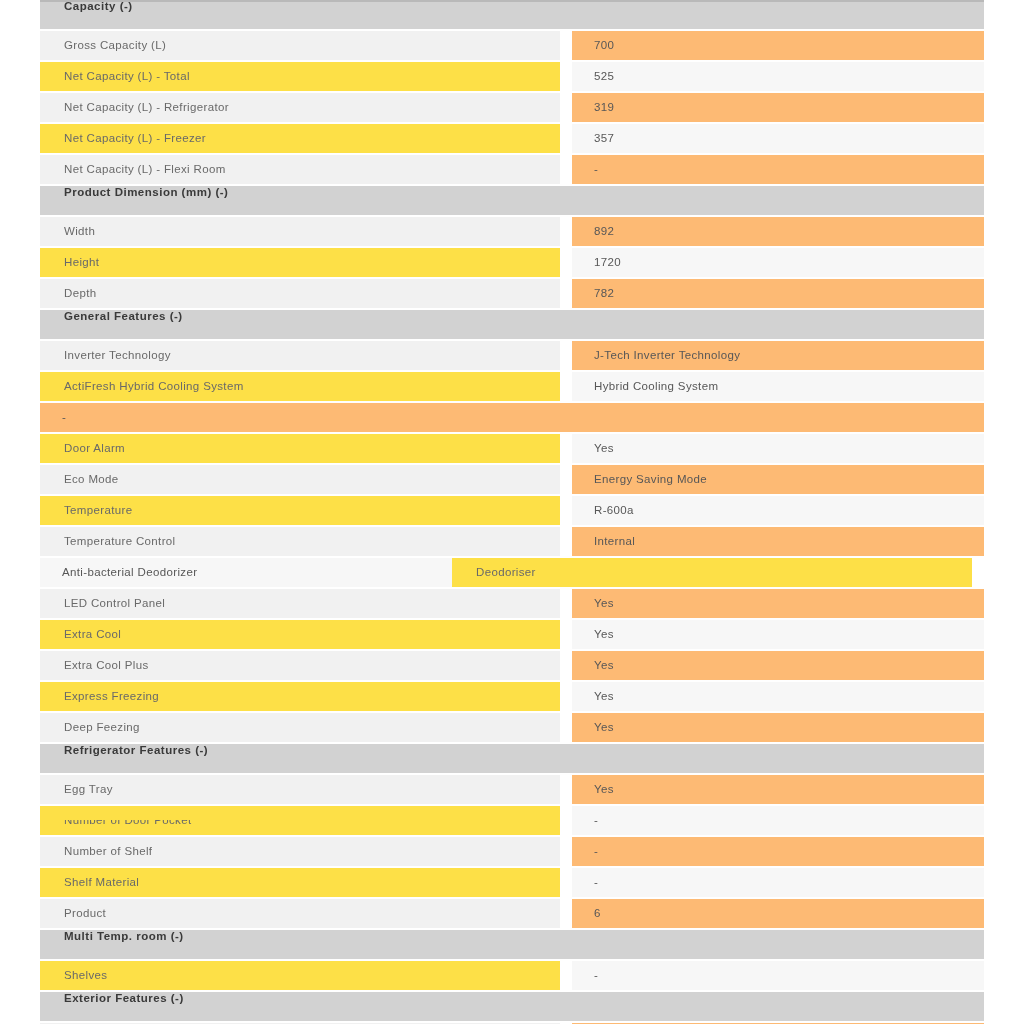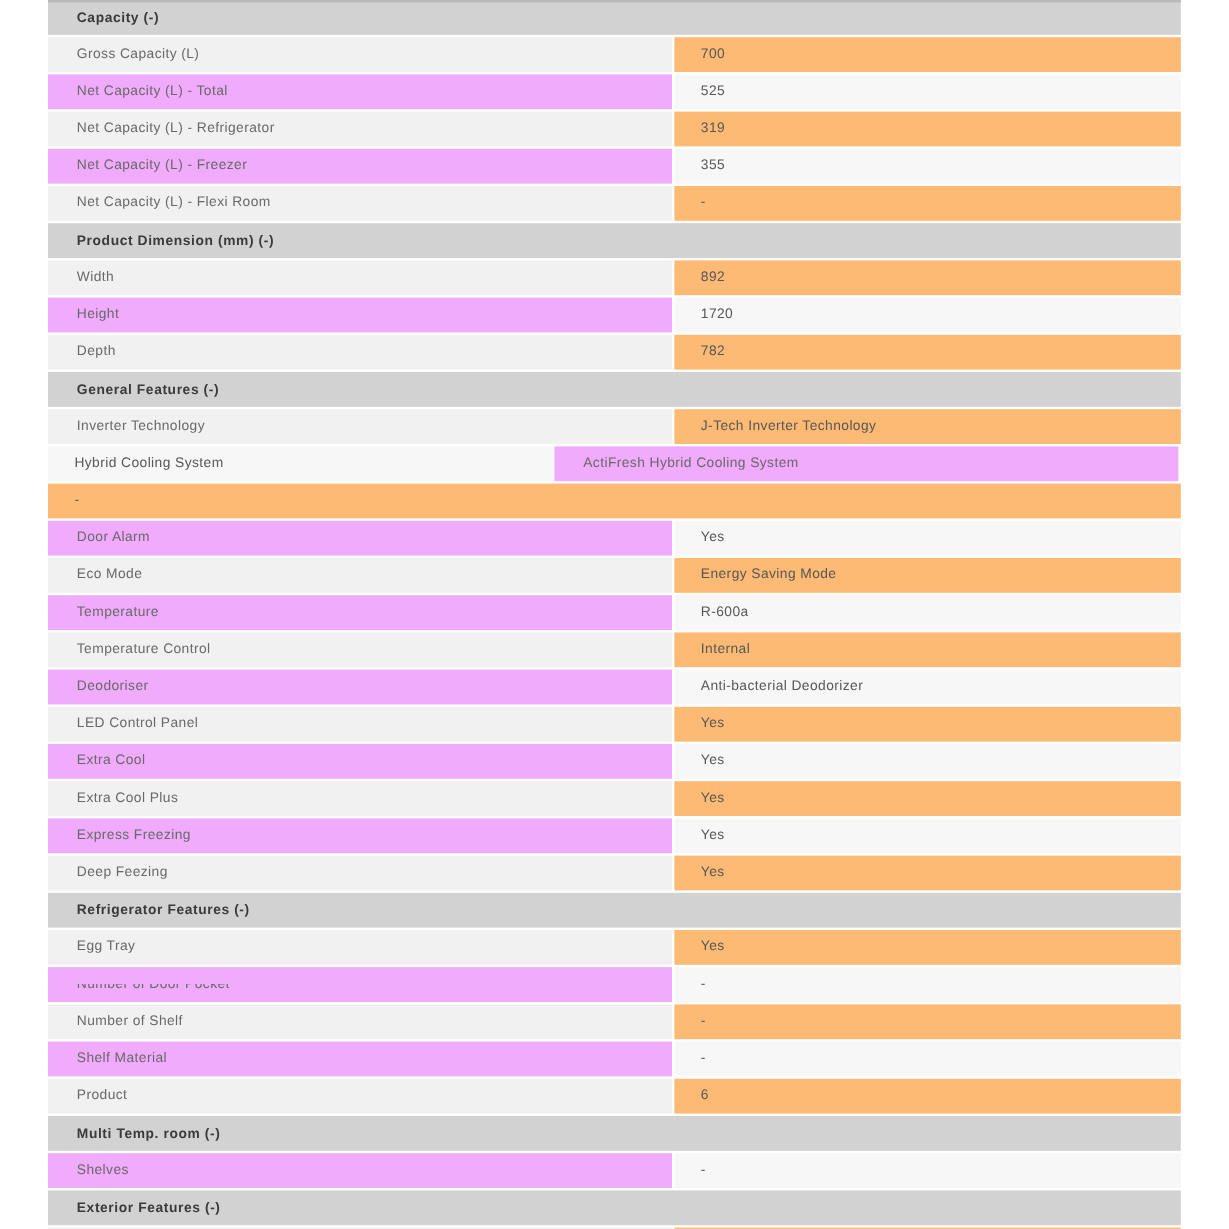--- a/index.html
+++ b/index.html
@@ -25,21 +25,20 @@
     top: 0; left: 0; right: 0;
     height: 2px;
     background: #b9b9b9;
     z-index: 2;
   }
   .sec {
     height: 29px;
     margin-bottom: 2px;
     background: #d2d2d2;
     display: flex;
-    align-items: center;
     padding-left: 24px;
   }
   .sec .sec-title {
     font-size: 11.5px;
     font-weight: 700;
     color: #3a3a3a;
     letter-spacing: 0.5px;
     white-space: nowrap;
   }
   .row {
@@ -47,30 +46,30 @@
     margin-bottom: 2px;
     display: flex;
   }
   .cell {
     display: flex;
     align-items: center;
     overflow: hidden;
   }
   .cl {
     width: 520px;
-    margin-right: 2px;
+    margin-right: 12px;
     padding-left: 24px;
     background: #f1f1f1;
   }
   .cv {
     flex: 1;
     padding-left: 22px;
     background: #fdba74;
   }
-  .row.shade-1 .cl { background: #f0abfc; }
+  .row.shade-1 .cl { background: #fde047; }
   .row.shade-1 .cv { background: #f7f7f7; }
   .txt {
     display: block;
     line-height: 29px;
     white-space: nowrap;
     font-size: 11.5px;
     letter-spacing: 0.35px;
   }
   .cl .txt { color: #696969; }
   .cv .txt { color: #575757; }
@@ -106,21 +105,21 @@
     </div>
     <div class="cell cv">
       <span class="txt">319</span>
     </div>
   </div>
     <div class="row shade-1">
     <div class="cell cl">
       <span class="txt">Net Capacity (L) - Freezer</span>
     </div>
     <div class="cell cv">
-      <span class="txt">355</span>
+      <span class="txt">357</span>
     </div>
   </div>
     <div class="row shade-0">
     <div class="cell cl">
       <span class="txt">Net Capacity (L) - Flexi Room</span>
     </div>
     <div class="cell cv">
       <span class="txt">-</span>
     </div>
   </div>
@@ -156,26 +155,26 @@
   </div>
     <div class="row shade-0">
     <div class="cell cl">
       <span class="txt">Inverter Technology</span>
     </div>
     <div class="cell cv">
       <span class="txt">J-Tech Inverter Technology</span>
     </div>
   </div>
     <div class="row shade-1">
+    <div class="cell cl">
+      <span class="txt">ActiFresh Hybrid Cooling System</span>
+    </div>
     <div class="cell cv">
       <span class="txt">Hybrid Cooling System</span>
     </div>
-    <div class="cell cl">
-      <span class="txt">ActiFresh Hybrid Cooling System</span>
-    </div>
   </div>
     <div class="row shade-0">
     <div class="cell cv">
       <span class="txt">-</span>
     </div>
   </div>
     <div class="row shade-1">
     <div class="cell cl">
       <span class="txt">Door Alarm</span>
     </div>
@@ -201,25 +200,25 @@
   </div>
     <div class="row shade-0">
     <div class="cell cl">
       <span class="txt">Temperature Control</span>
     </div>
     <div class="cell cv">
       <span class="txt">Internal</span>
     </div>
   </div>
     <div class="row shade-1">
+    <div class="cell cv">
+      <span class="txt">Anti-bacterial Deodorizer</span>
+    </div>
     <div class="cell cl">
       <span class="txt">Deodoriser</span>
-    </div>
-    <div class="cell cv">
-      <span class="txt">Anti-bacterial Deodorizer</span>
     </div>
   </div>
     <div class="row shade-0">
     <div class="cell cl">
       <span class="txt">LED Control Panel</span>
     </div>
     <div class="cell cv">
       <span class="txt">Yes</span>
     </div>
   </div>

